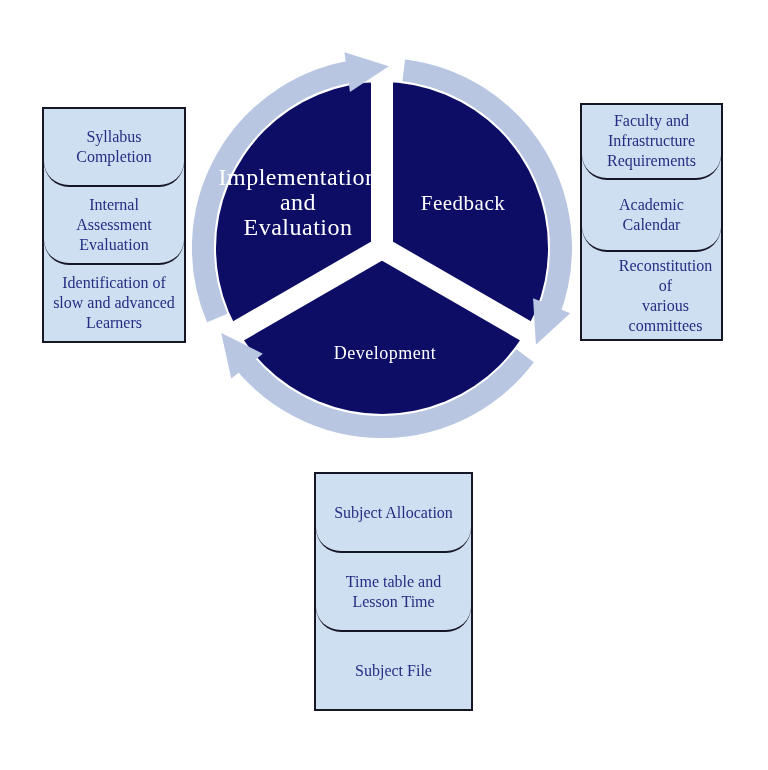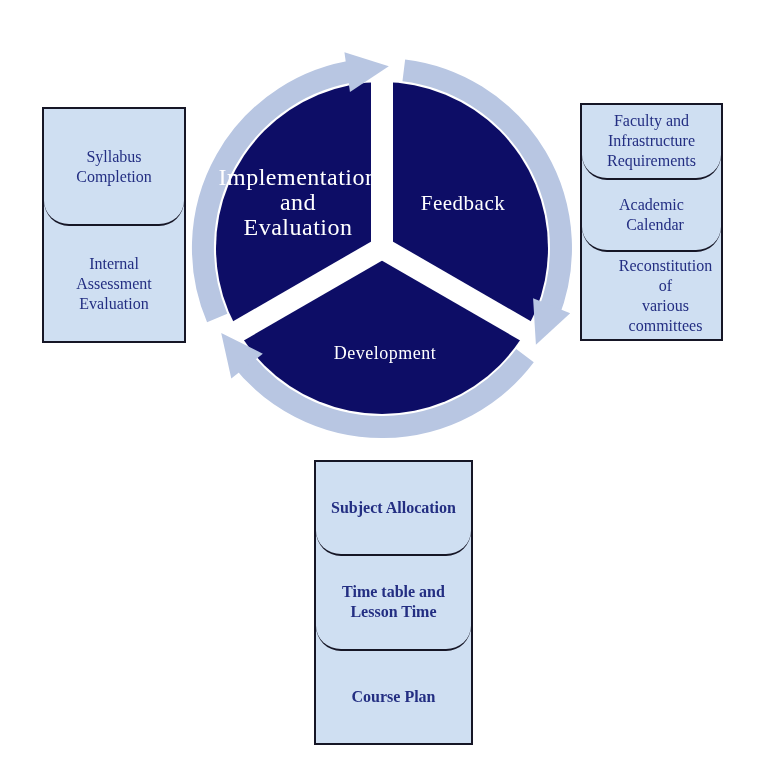--- a/index.html
+++ b/index.html
@@ -36,24 +36,24 @@
     color: #232e82;
     border-bottom: 2px solid #161626;
     padding: 2px 4px;
     box-sizing: border-box;
     border-radius: 25px;
   }
   .box-cell:last-child { border-bottom: none; }
 
   .tbl-implementation { left: 42px; top: 107px; width: 144px; height: 236px; }
   .tbl-planning       { left: 580px; top: 103px; width: 143px; height: 238px; }
-  .tbl-development    { left: 314px; top: 460px; width: 159px; height: 285px; font-weight: bold; }
+  .tbl-development    { left: 314px; top: 472px; width: 159px; height: 239px; }
 
   .tbl-planning .box-cell:nth-child(1) { flex-grow: 75; }
-  .tbl-planning .box-cell:nth-child(2) { flex-grow: 72; text-align: right; }
+  .tbl-planning .box-cell:nth-child(2) { flex-grow: 72; }
   .tbl-planning .box-cell:nth-child(3) { flex-grow: 90; margin-left: 28px; }
 
   
   .cycle-svg {
     position: absolute;
     left: 175px;
     top: 40px;
     width: 420px;
     height: 415px;
   }
@@ -82,38 +82,41 @@
 <body>
 
 <div class="canvas">
 
   <div class="box-table tbl-implementation">
     <div class="box-cell">Syllabus
 Completion</div>
     <div class="box-cell">Internal
 Assessment
 Evaluation</div>
+    <div class="box-cell">Identification of
+slow and advanced
+Learners</div>
   </div>
 
   <div class="box-table tbl-planning">
     <div class="box-cell">Faculty and
 Infrastructure
 Requirements</div>
     <div class="box-cell">Academic
 Calendar</div>
     <div class="box-cell">Reconstitution of
 various
 committees</div>
   </div>
 
   <div class="box-table tbl-development">
     <div class="box-cell">Subject Allocation</div>
     <div class="box-cell">Time table and
 Lesson Time</div>
-    <div class="box-cell">Course Plan</div>
+    <div class="box-cell">Subject File</div>
   </div>
 
   <svg class="cycle-svg" viewBox="0 0 420 415" aria-hidden="true">
     <defs>
       <marker id="arrowhead" markerUnits="userSpaceOnUse" markerWidth="48" markerHeight="48" viewBox="0 0 48 48" refX="14" refY="24" orient="auto">
         <path d="M4,4 L46,24 L4,44 Z" fill="#b8c6e2"></path>
       </marker>
     </defs>
 
     <circle cx="207" cy="208" r="166" fill="#0d0d66"></circle>

